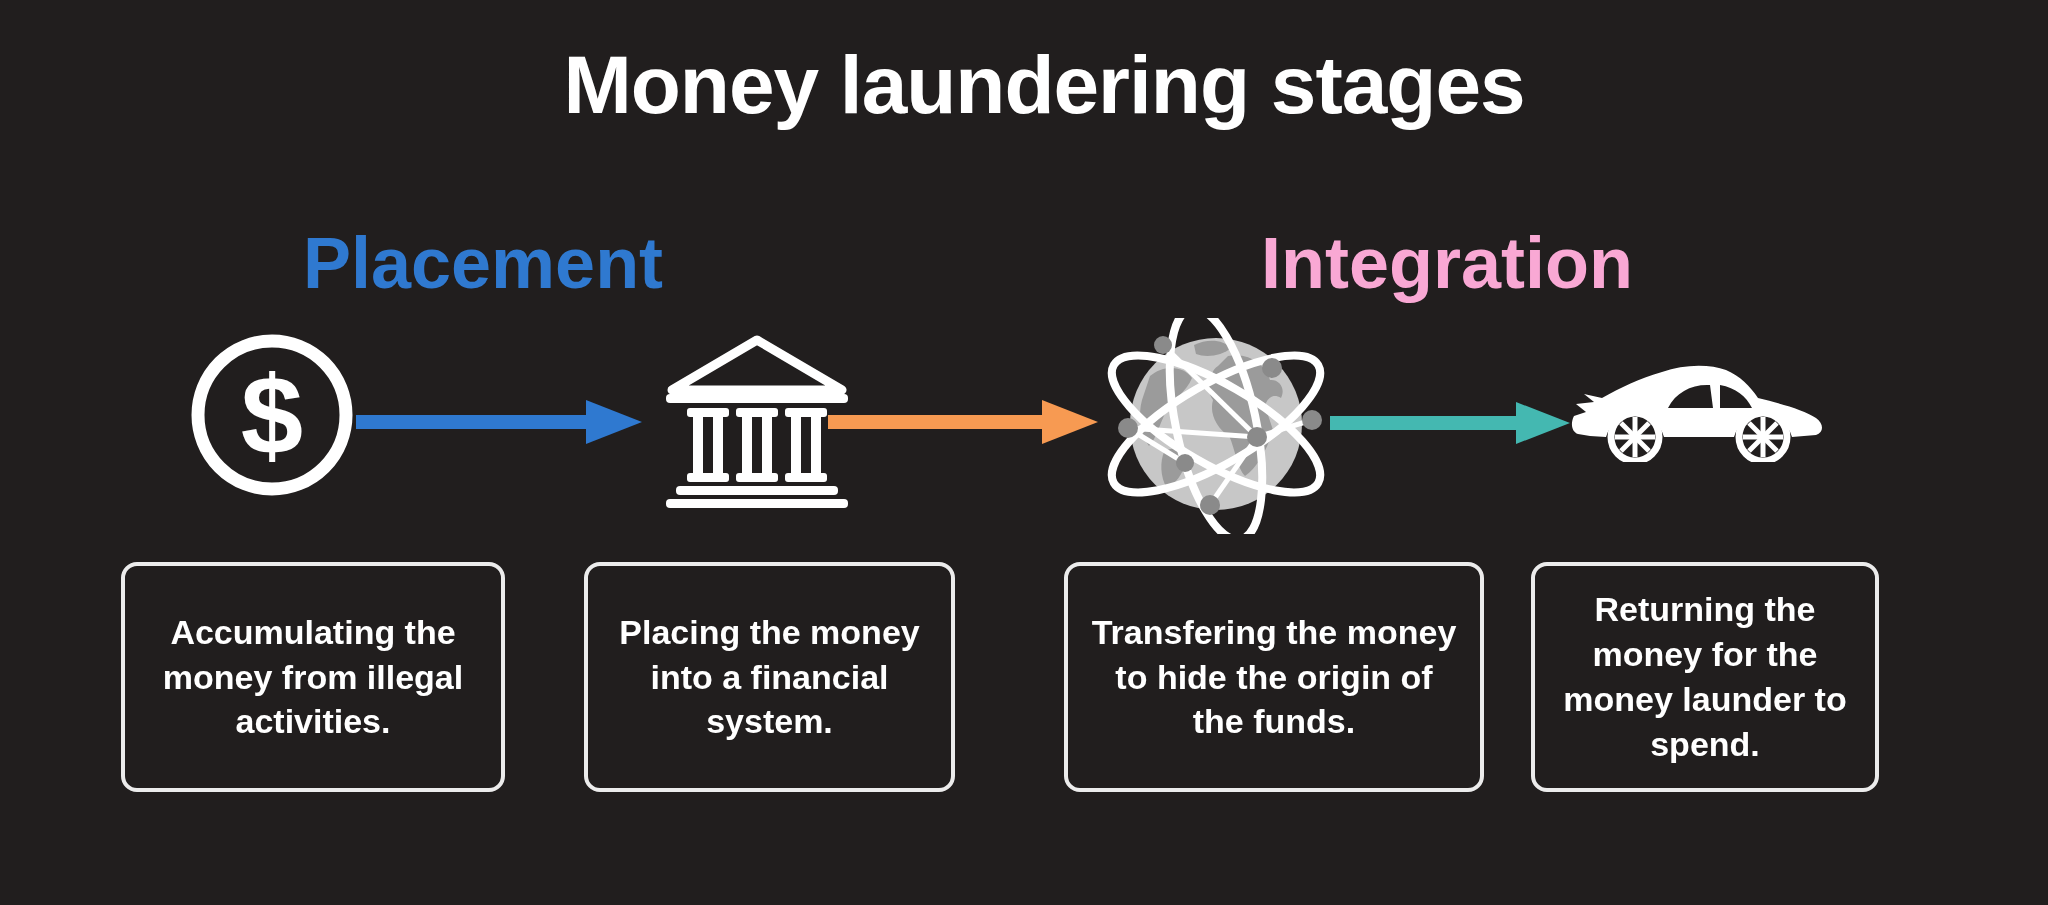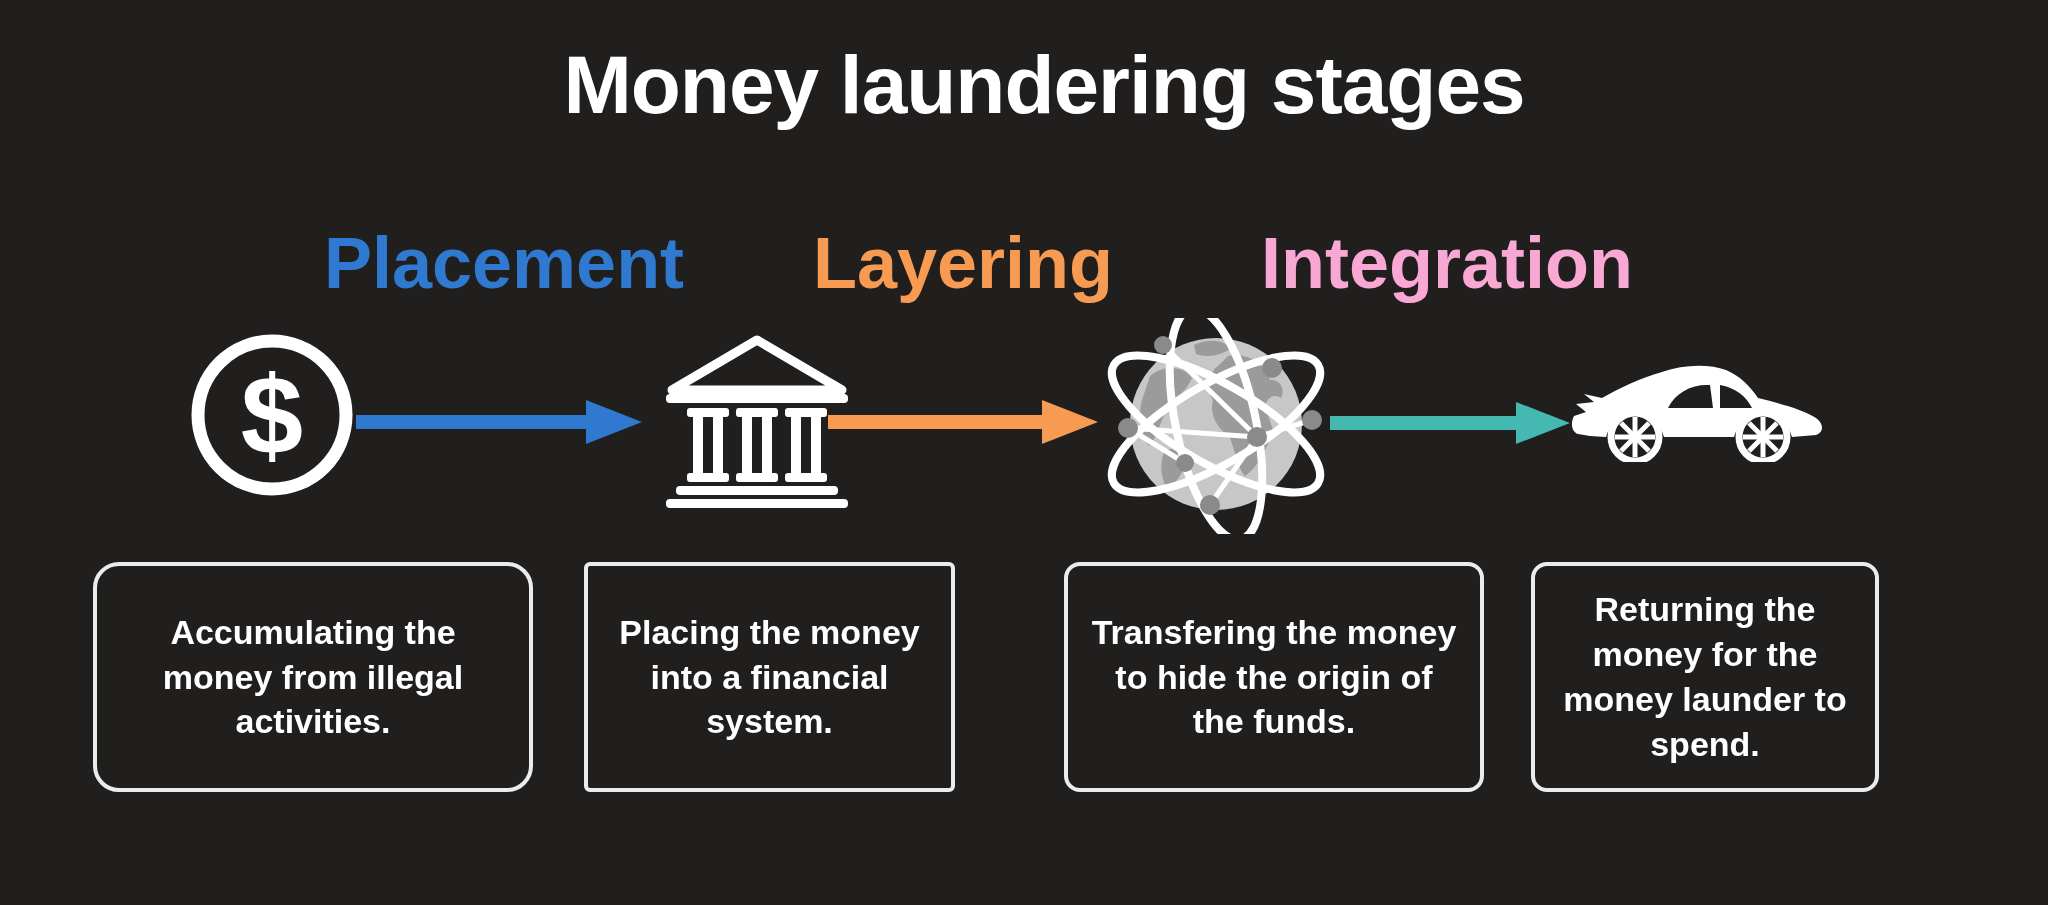--- a/index.html
+++ b/index.html
@@ -28,21 +28,21 @@
     padding-left: 20px;
   }
 
   .stage-label {
     top: 222px;
     transform: translateX(-50%);
     font-size: 72px;
     font-weight: 700;
     white-space: nowrap;
   }
-  .label-1 { left: 483px; margin-left: 21px; }
+  .label-1 { left: 483px; }
   .label-2 { left: 963px; }
   .label-3 { left: 1447px; }
 
   .icon svg { display: block; }
 
   .flow-arrow svg { display: block; }
 
   .desc-box {
     top: 562px;
     height: 230px;
@@ -52,43 +52,42 @@
     display: flex;
     align-items: center;
     justify-content: center;
     text-align: center;
     padding: 14px 20px;
     font-size: 34px;
     font-weight: 700;
     line-height: 1.32;
     color: var(--color-text, #FFFFFF);
   }
-  .box-1 { left: 93px;  width: 440px; border-radius: 26px; }
-  .box-2 { left: 584px;  width: 371px; border-radius: 6px; }
+  .box-1 { left: 121px;  width: 384px; }
+  .box-2 { left: 584px;  width: 371px; }
   .box-3 { left: 1064px; width: 420px; }
   .box-4 { left: 1531px; width: 348px; }
 
   .globe-sphere { fill: var(--color-globe_sphere, #C7C7C7); }
   .globe-land   { fill: var(--color-globe_land, #9B9B9B); }
   .globe-ring   { fill: none; stroke: #FFFFFF; stroke-width: 8; }
   .globe-chord  { stroke: #FFFFFF; stroke-width: 5; }
   .globe-node   { fill: var(--color-globe_node, #8A8A8A); }
 
   .white-fill   { fill: #FFFFFF; }
   .white-stroke { stroke: #FFFFFF; fill: none; }
 </style>
 </head>
 <body>
 
 <div class="stage">
 
   <div class="abs title">Money laundering stages</div>
 
   <div class="abs stage-label label-1" style="color: rgb(47, 121, 208);">Placement</div>
-  <div class="abs stage-label label-2" style="color: rgb(247, 154, 82);">Layering</div>
   <div class="abs stage-label label-3" style="color: #f9a8d4;">Integration</div>
 
   <div class="abs icon" style="left:190px; top:333px;">
     <svg width="164" height="164" viewBox="0 0 164 164">
       <circle cx="82" cy="82" r="74" fill="none" stroke="#FFFFFF" stroke-width="13"></circle>
       <text x="82" y="121" font-size="112" font-weight="bold" text-anchor="middle" fill="#FFFFFF">$</text>
     </svg>
   </div>
 
   <div class="abs flow-arrow" style="left: 356px; top: 398px; color: rgb(47, 121, 208);">

